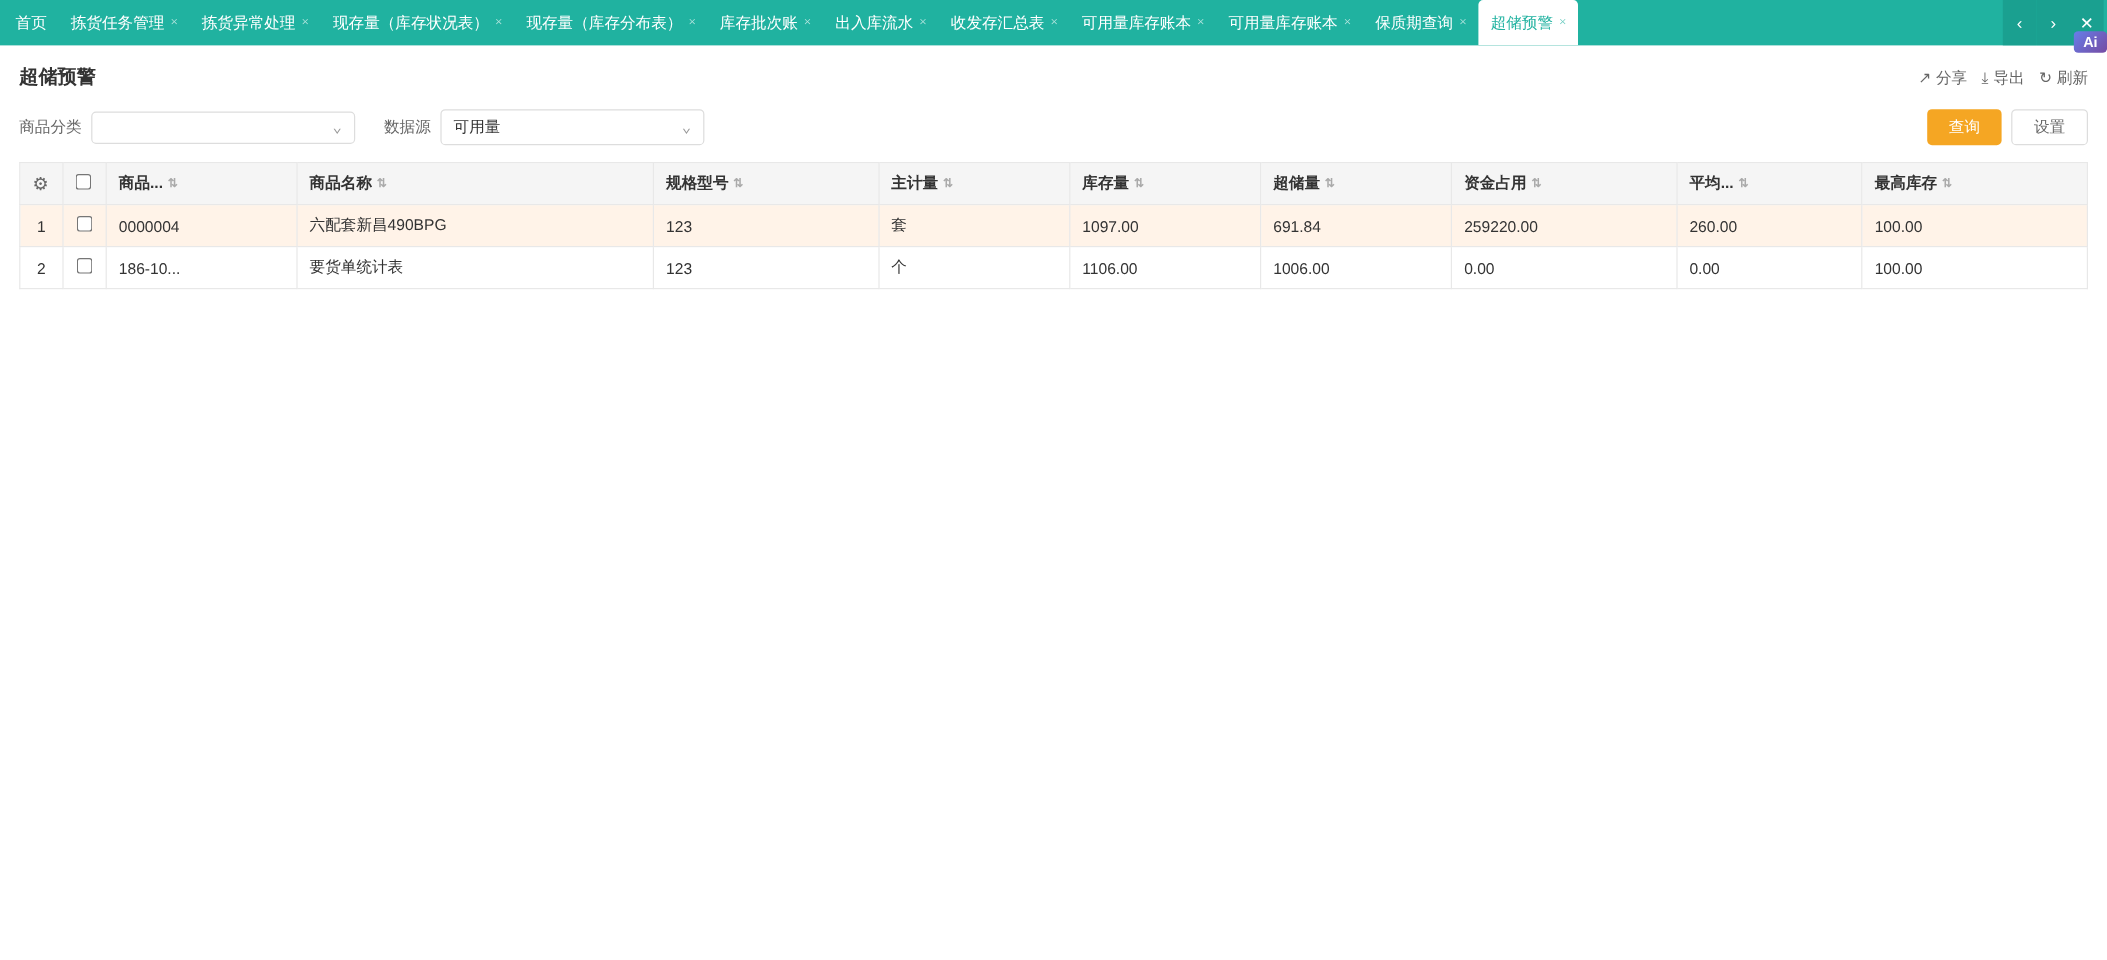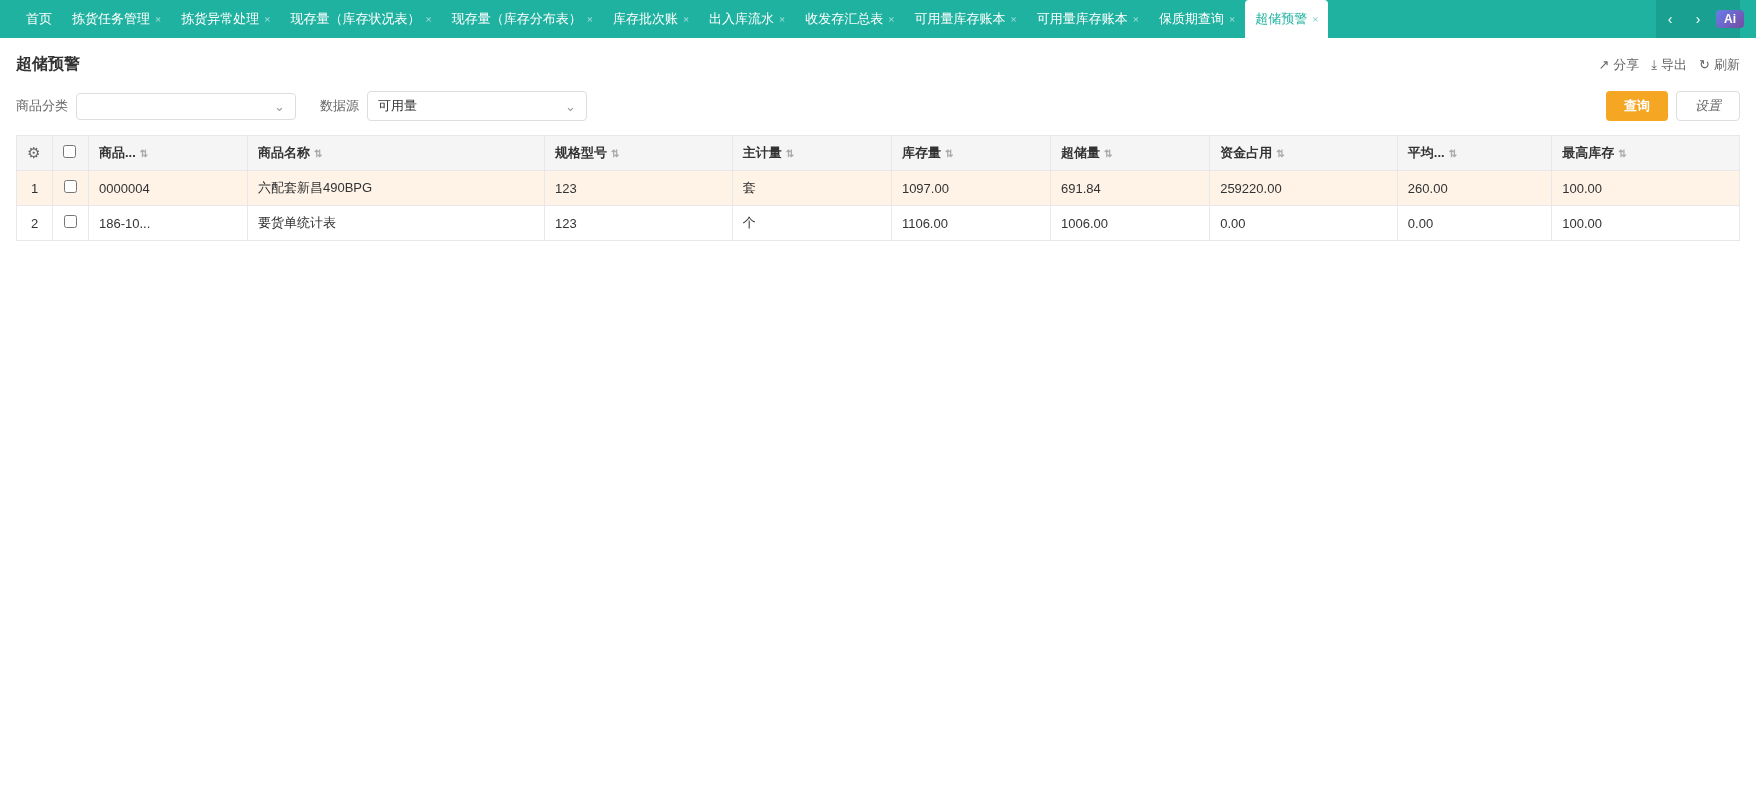--- a/index.html
+++ b/index.html
@@ -3,21 +3,21 @@
   <meta charset="utf-8">
   <style>
     * { box-sizing: border-box; margin: 0; padding: 0; }
     body { font-family: "Microsoft YaHei", Arial, sans-serif; font-size: 13px; background: #f5f5f5; color: #333; }
 
     
     .top-nav {
       display: flex;
       background: #20b2a0;
       height: 38px;
-      padding: 0 16px;
+      padding: 0 3px;
       overflow: hidden;
       gap: 0;
     }
     .nav-item {
       display: flex;
       align-items: center;
       padding: 0 10px;
       height: 38px;
       color: #fff;
       font-size: 13px;
@@ -93,20 +93,21 @@
     .filter-row {
       display: flex;
       align-items: center;
       gap: 24px;
       margin-bottom: 14px;
     }
     .filter-item {
       display: flex;
       align-items: center;
       gap: 8px;
+      font-family: Liberation Mono, monospace;
     }
     .filter-label {
       color: #666;
       font-size: 13px;
       white-space: nowrap;
     }
     .filter-select {
       display: flex;
       align-items: center;
       border: 1px solid #ddd;
@@ -127,31 +128,29 @@
       gap: 8px;
     }
     .btn-query {
       background: #f5a623;
       color: #fff;
       border: none;
       border-radius: 4px;
       padding: 6px 18px;
       cursor: pointer;
       font-size: 13px;
-      font-weight: bold;
     }
     .btn-settings {
       background: #fff;
       color: #666;
       border: 1px solid #ddd;
       border-radius: 4px;
       padding: 5px 18px;
       cursor: pointer;
       font-size: 13px;
-      font-style: italic;
     }
 
     
     .data-table {
       width: 100%;
       border-collapse: collapse;
       font-size: 13px;
     }
     .data-table th {
       background: #f5f5f5;
@@ -185,26 +184,26 @@
     
     .settings-gear {
       color: #666;
       cursor: pointer;
       font-size: 15px;
     }
 
     
     .top-right-area {
       position: fixed;
-      top: 0;
+      top: 16px;
       right: 0;
       height: 38px;
       display: flex;
       align-items: center;
-      padding-right: 12px;
+      padding-right: 0;
       gap: 8px;
       z-index: 100;
     }
     .ai-badge {
       background: linear-gradient(135deg, #667eea, #764ba2);
       color: #fff;
       font-size: 12px;
       font-weight: bold;
       padding: 2px 8px;
       border-radius: 4px;

